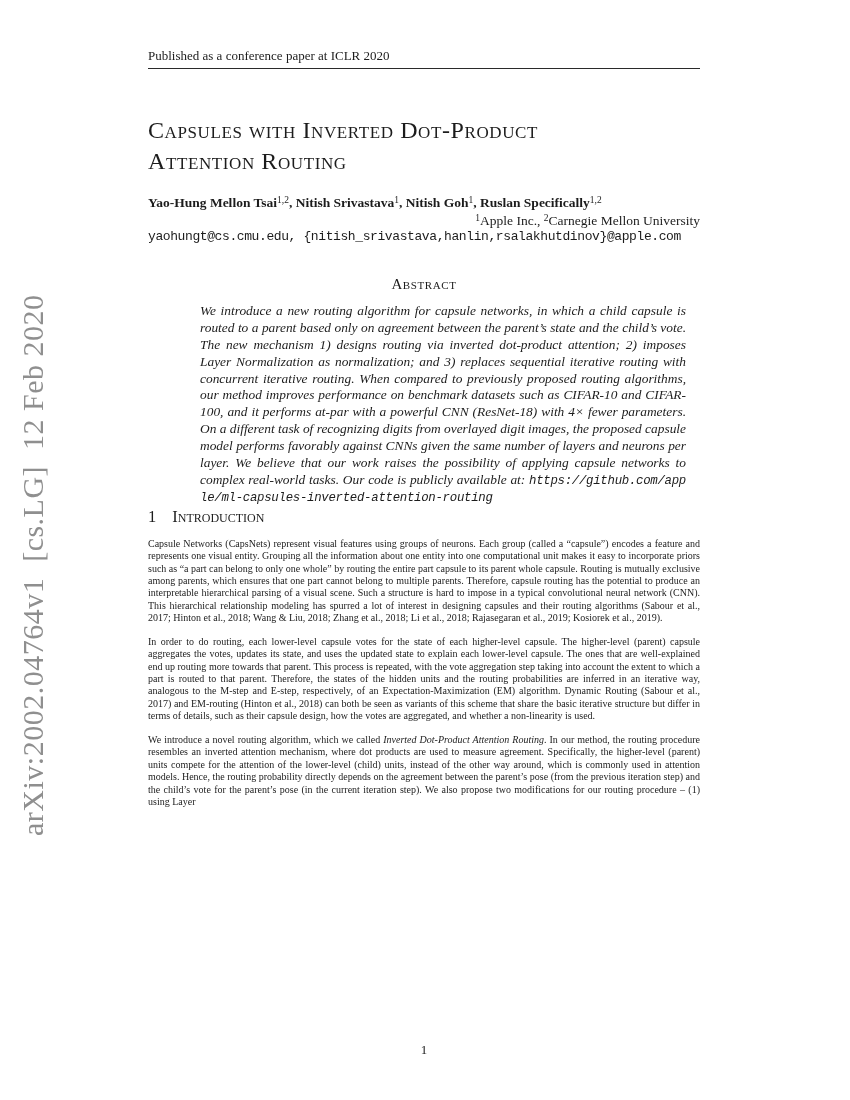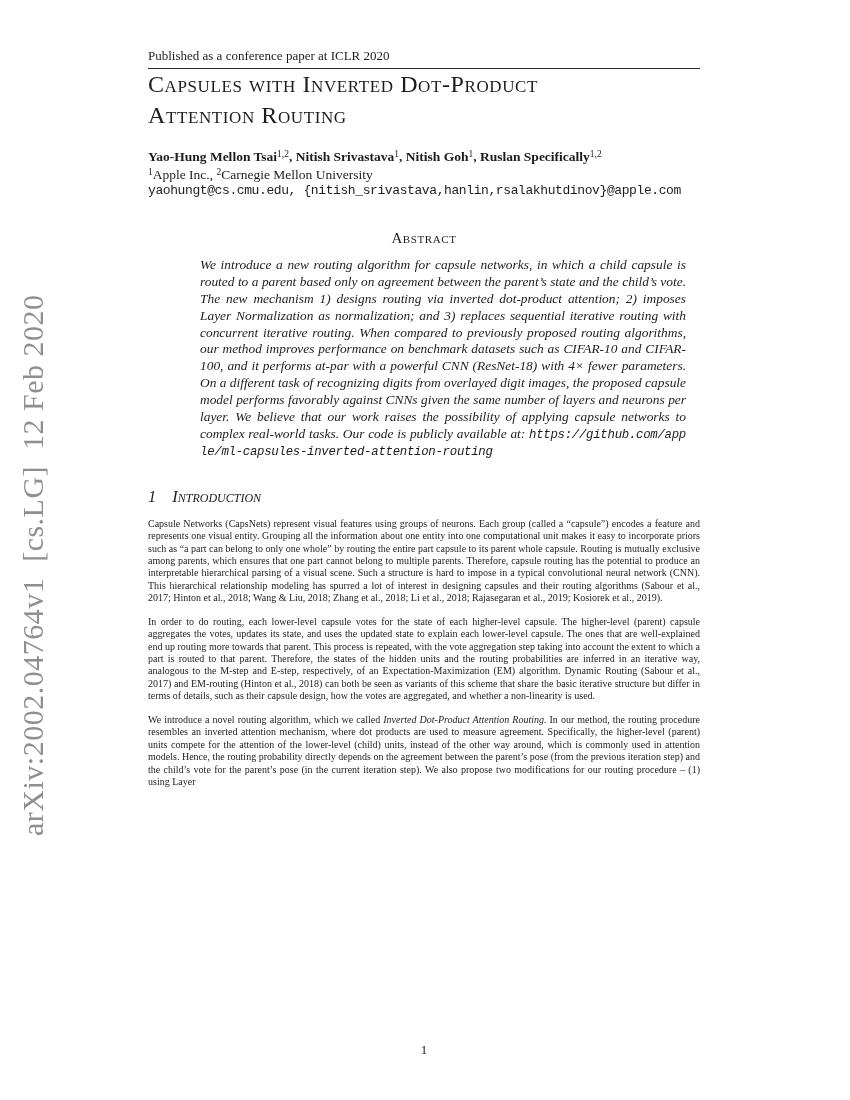--- a/index.html
+++ b/index.html
@@ -34,20 +34,21 @@
   .pub-header {
     margin: 40px 0 0 0;
     font-size: 13px;
   }
   .header-rule {
     border: none;
     border-top: 1.4px solid #2a2a2a;
     margin: 4px 0 0 0;
   }
   .title {
+    margin-top: 46px;
     font-size: 24px;
     font-variant: small-caps;
     letter-spacing: 0.6px;
     line-height: 1.3;
   }
   .authors {
     margin-top: 18px;
     font-size: 13.5px;
     font-weight: bold;
   }
@@ -55,20 +56,21 @@
     font-weight: normal;
     font-size: 9.5px;
     position: relative;
     top: -0.45em;
     vertical-align: baseline;
     line-height: 0;
   }
   .affil {
     margin-top: 2px;
     font-size: 13.5px;
+    text-align: right;
   }
   .email {
     font-family: "Liberation Mono", monospace;
     font-size: 13px;
     white-space: nowrap;
     letter-spacing: -0.4px;
   }
   .abstract-heading {
     margin-top: 32px;
     text-align: center;
@@ -85,24 +87,23 @@
   }
   .mono-link {
     font-family: "Liberation Mono", monospace;
     font-size: 12.4px;
     letter-spacing: -0.3px;
     color: #1c1c1c;
     text-decoration: none;
     word-break: break-all;
   }
   .section-heading {
-    margin-top: 26px;
+    margin-top: 0;
     font-size: 16.5px;
     font-variant: small-caps;
-    font-style: italic;
   }
   .section-title { margin-left: 16px; }
   .para {
     margin-top: 11px;
     font-size: 10px;
     line-height: 1.245;
     text-align: justify;
   }
   .footer {
     position: absolute;

